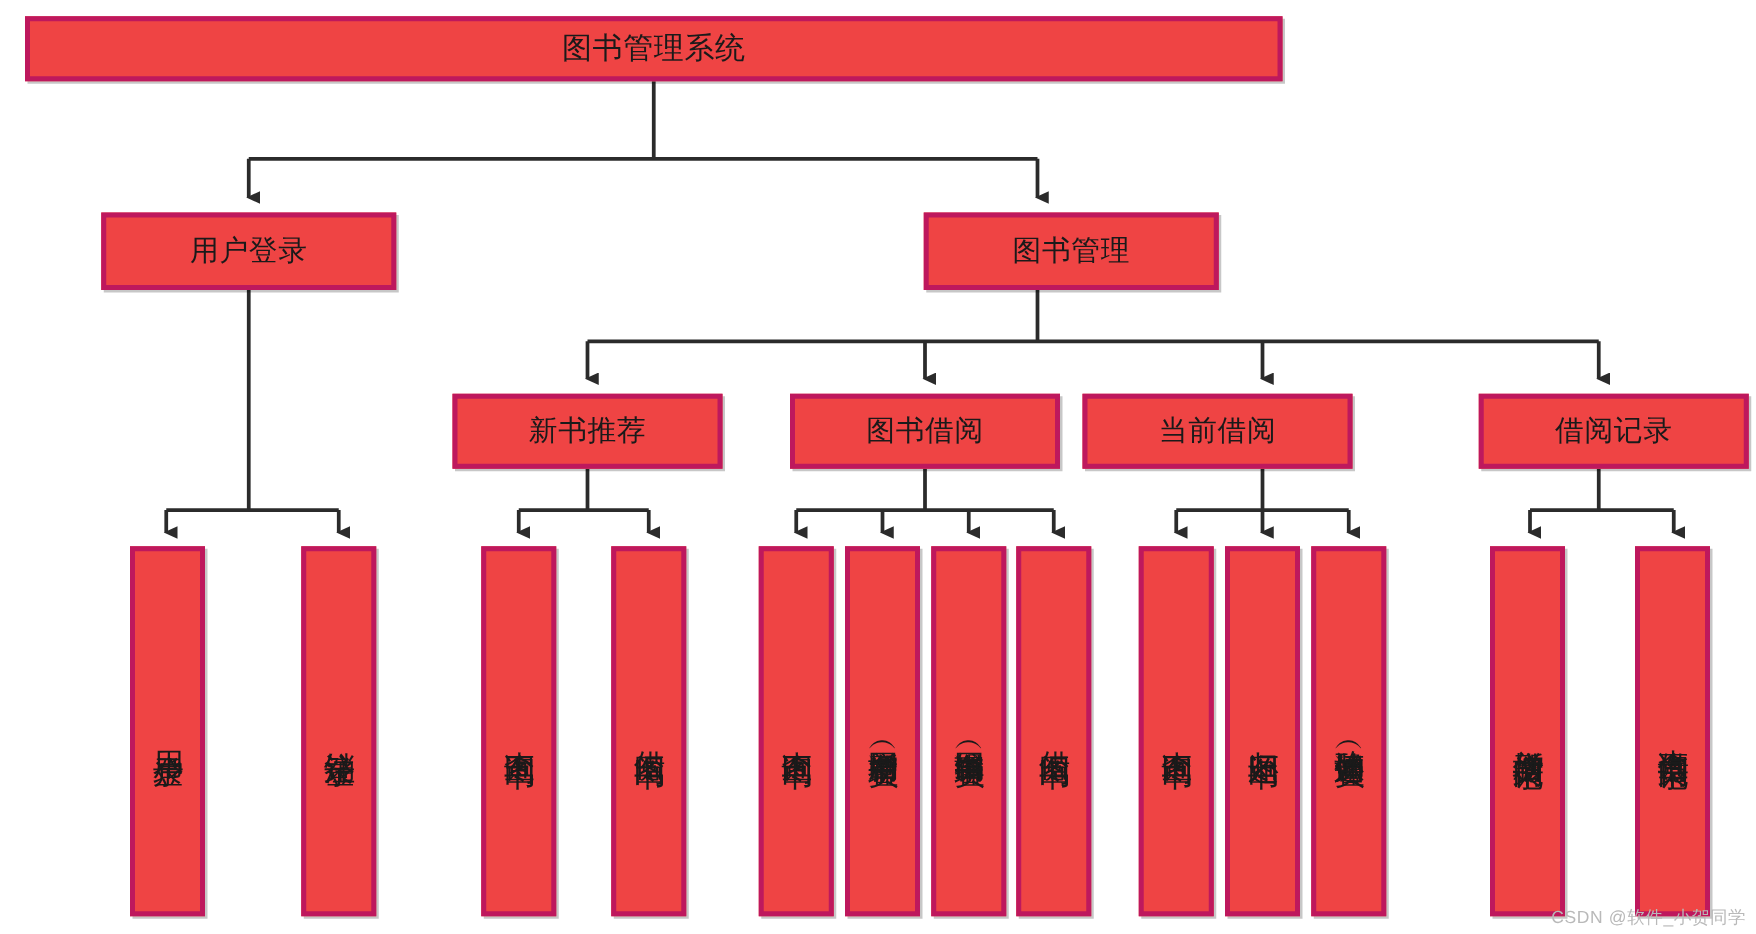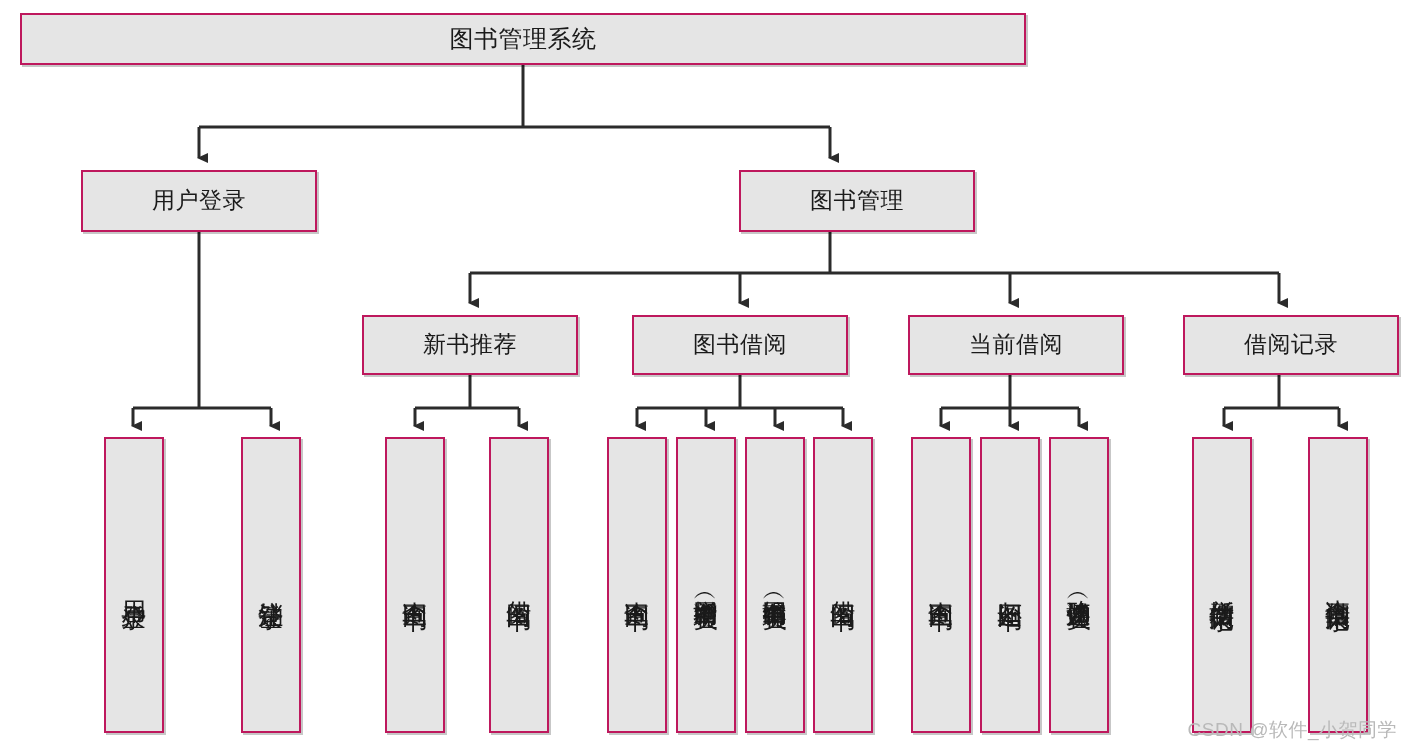--- a/index.html
+++ b/index.html
@@ -6,22 +6,22 @@
   body{
     width:1405px;height:747px;
     font-family:"Liberation Sans","DejaVu Sans",sans-serif;
     overflow:hidden;position:relative;
   }
   #diagram-root{position:relative;width:1405px;height:747px;background:#fff;}
   svg#tree{position:absolute;left:0;top:0;width:1405px;height:747px;display:block;}
 
   .node-box{
     position:absolute;
-    background:#e5e5e5;
-    border:2px solid #be185d;
+    background:#ef4444;
+    border:4px solid #be185d;
     box-sizing:border-box;
     box-shadow:2px 2px 0 rgba(0,0,0,0.22);
     display:flex;align-items:center;justify-content:center;
     color:#1a1a1a;
     overflow:hidden;
   }
   .node-label{
     display:block;
     text-align:center;
     line-height:1.18;
@@ -40,21 +40,21 @@
     line-height:1.05;
     letter-spacing:2px;
     white-space:nowrap;
     max-height:276px;
   }
   .v-node.tall .node-label{ font-size:24px; letter-spacing:1px; }
 
   #watermark{
     position:absolute;
     right:8px;bottom:4px;
-    font-size:19px;
+    font-size:14px;
     color:#b9b9b9;
     letter-spacing:0.5px;
     user-select:none;
     white-space:nowrap;
   }
 </style>
 </head>
 <body>
 
 <div id="diagram-root">
@@ -119,21 +119,21 @@
   <div class="node-box h-node" style="left:711px;top:170px;width:236px;height:62px;margin-left:28px;">
     <span class="node-label">图书管理</span>
   </div>
 
   <div class="node-box h-node" style="left:632px;top:315px;width:216px;height:60px;">
     <span class="node-label">图书借阅</span>
   </div>
   <div class="node-box h-node" style="left:362px;top:315px;width:216px;height:60px;">
     <span class="node-label">新书推荐</span>
   </div>
-  <div class="node-box h-node" style="left:908px;top:315px;width:216px;height:60px;">
+  <div class="node-box h-node" style="left:866px;top:315px;width:216px;height:60px;">
     <span class="node-label">当前借阅</span>
   </div>
   <div class="node-box h-node" style="left:1171px;top:315px;width:216px;height:60px;margin-left:12px;">
     <span class="node-label">借阅记录</span>
   </div>
 
   <div class="node-box v-node" style="left:104px;top:437px;width:60px;height:296px;">
     <span class="node-label">用户登录</span>
   </div>
   <div class="node-box v-node" style="left:241px;top:437px;width:60px;height:296px;">

